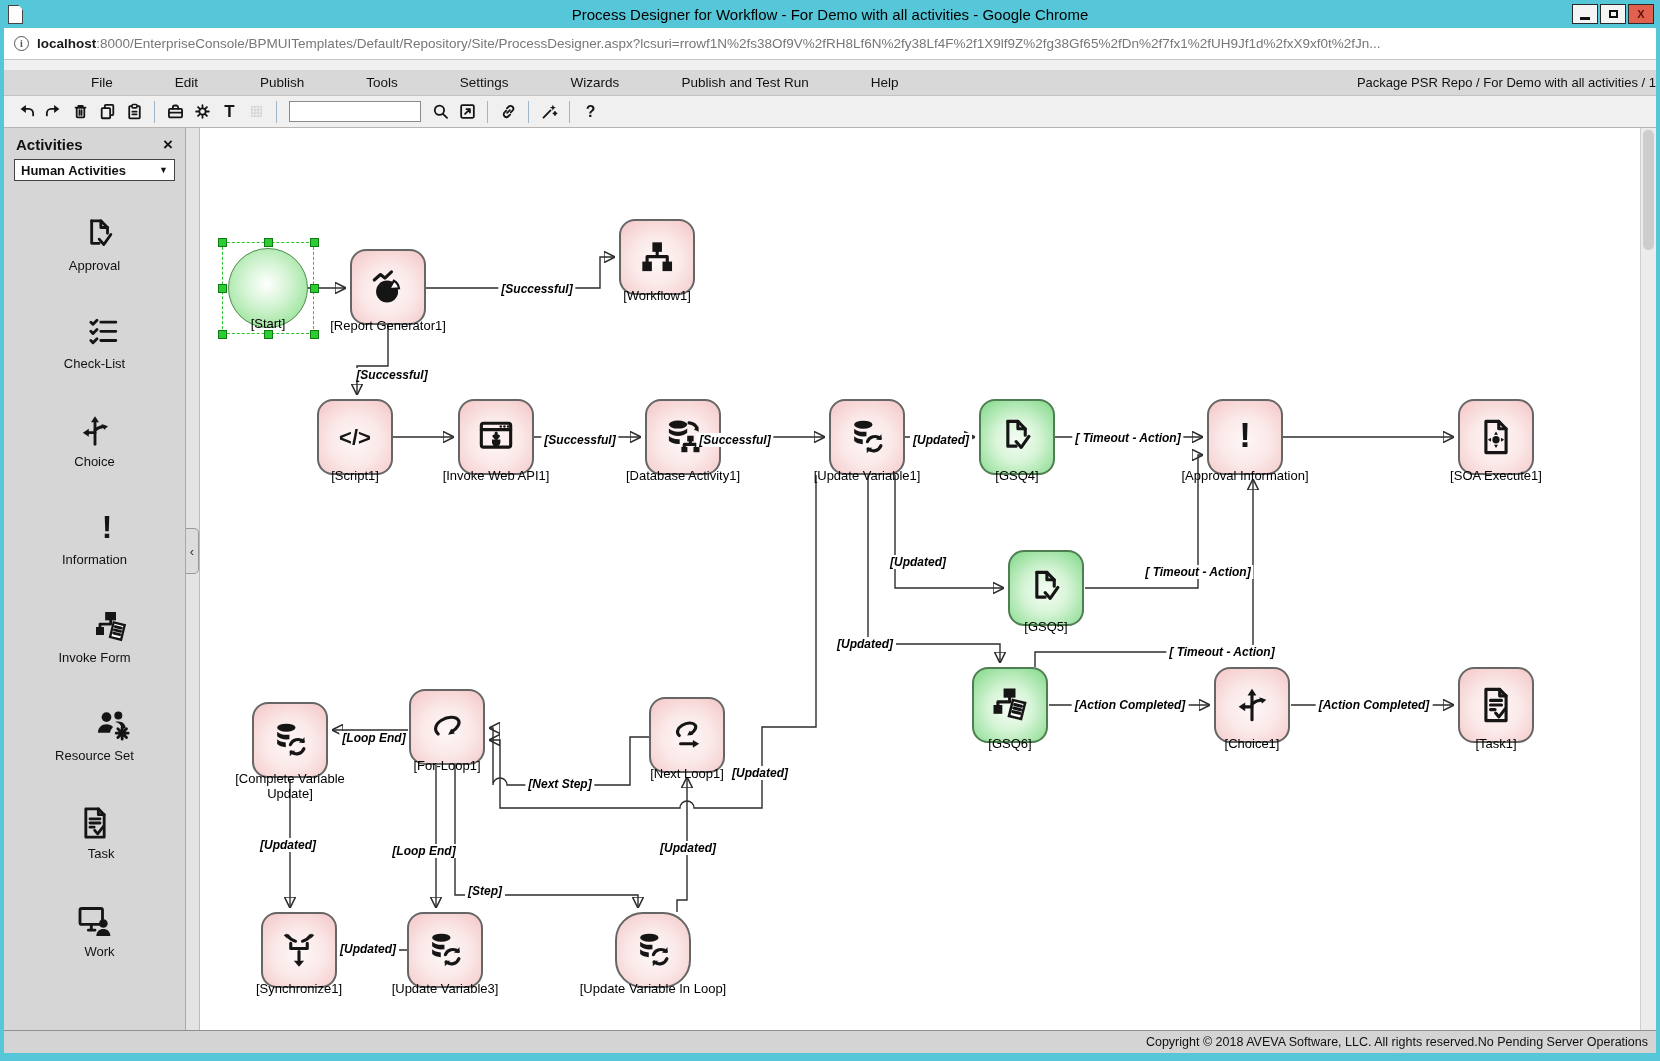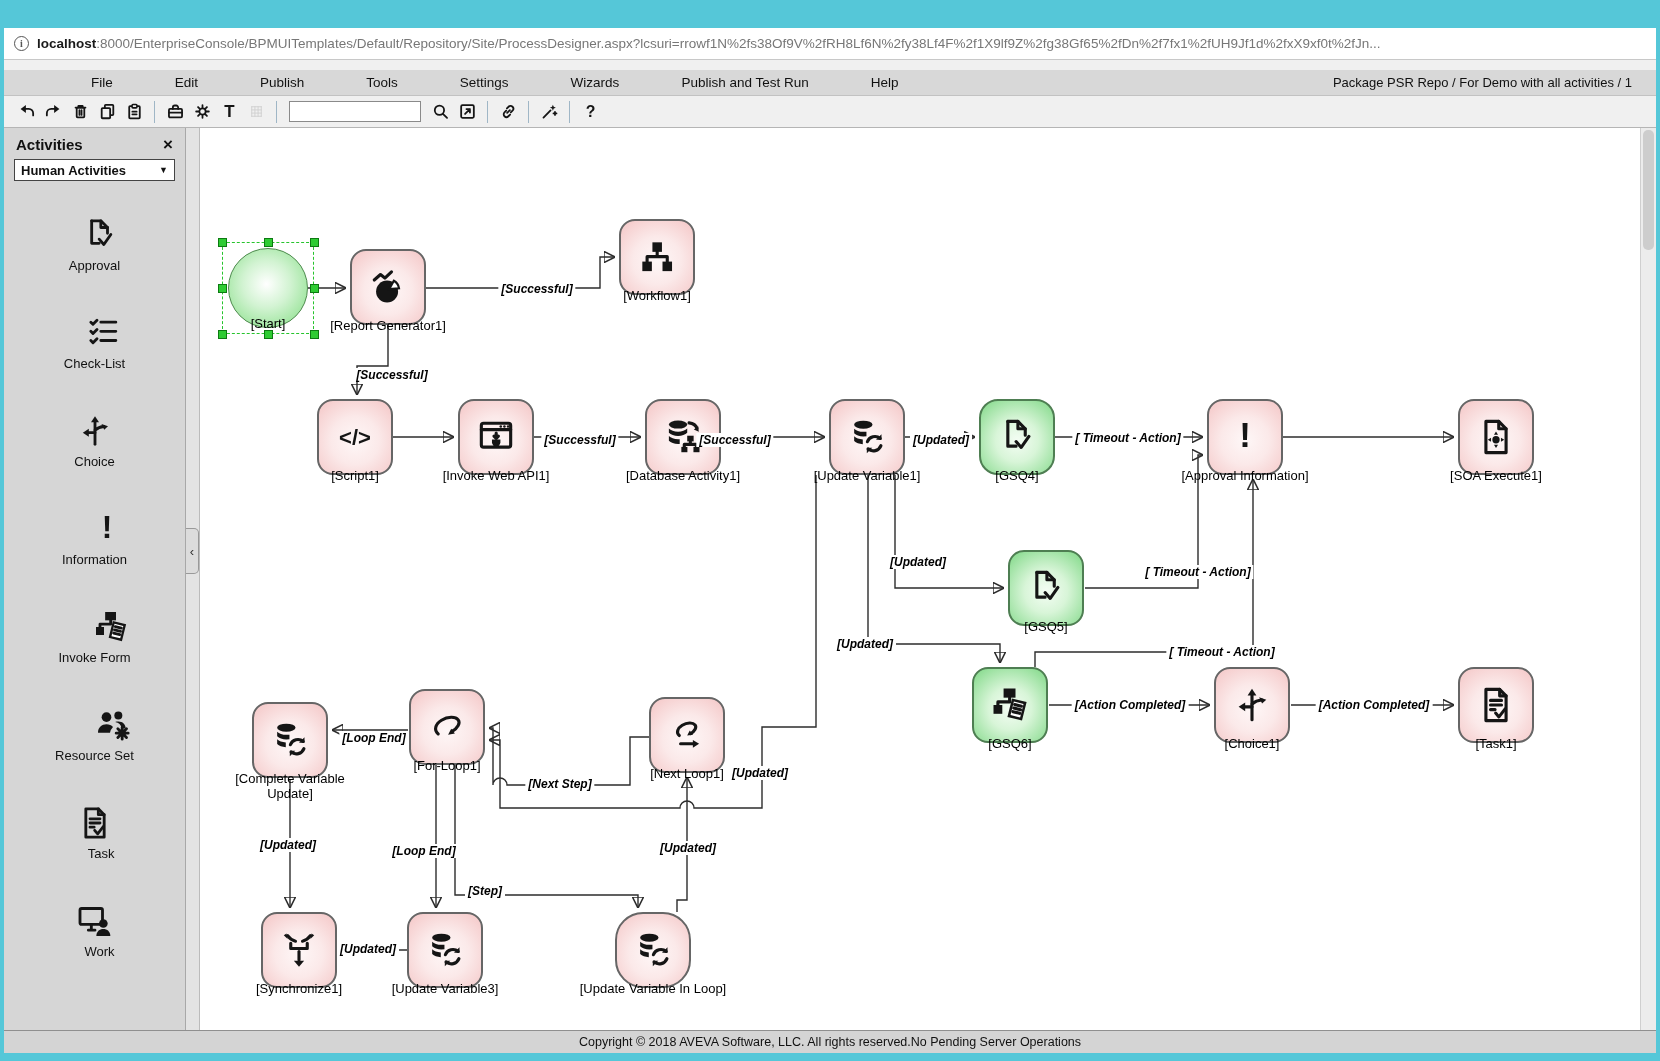--- a/index.html
+++ b/index.html
@@ -23,21 +23,21 @@
 
   .urlbar { height:32px; background:#fff; border-bottom:1px solid #c8c8c8; display:flex; align-items:center; padding:0 10px; gap:8px; }
   .info-ico { width:15px; height:15px; border:1.5px solid #555; border-radius:50%; color:#555; font-size:10px; font-weight:bold;
               display:flex; align-items:center; justify-content:center; flex:0 0 auto; font-family:"Liberation Serif", serif; }
   .url-text { font-size:13.5px; color:#777; white-space:nowrap; overflow:hidden; }
   .url-text b { color:#1a1a1a; font-weight:bold; }
 
   .chrome-gap { height:10px; background:#f0f0f0; }
   .menubar { height:26px; background:#d8d8d8; display:flex; align-items:center; padding-left:56px; gap:0; border-bottom:1px solid #c2c2c2; }
   .menu-item { font-size:13.5px; color:#111; padding:0 31px; cursor:default; }
-  .breadcrumb { margin-left:auto; margin-right:24px; font-size:13px; color:#111; }
+  .breadcrumb { margin-left:auto; margin-right:0; font-size:13px; color:#111; }
 
   .toolbar { height:32px; background:#f0f0f0; border-bottom:1px solid #b5b5b5; display:flex; align-items:center; padding-left:10px; gap:3px; }
   .tbtn { width:24px; height:24px; display:flex; align-items:center; justify-content:center; }
   .tbtn svg { width:19px; height:19px; }
   .tbtn.disabled { opacity:.45; }
   .tsep { width:1px; height:22px; background:#9fb6c6; margin:0 5px; }
   .tsearch { width:132px; height:21px; border:1px solid #8a8a8a; background:#fff; font-size:12px; padding:0 4px; margin:0 4px; }
 
   .main { flex:1; display:flex; min-height:0; }
 
@@ -78,31 +78,44 @@
                 font-style:italic; font-weight:bold; color:#000; white-space:nowrap; }
 
   
   .sel-rect { position:absolute; border:1.5px dashed #27c42d; }
   .sel-handle { position:absolute; width:9px; height:9px; background:#2ecc33; border:1px solid #0d7a12; }
 
   .vscroll { width:16px; background:#ececec; border-left:1px solid #cfcfcf; position:relative; }
   .vthumb { position:absolute; top:2px; left:2px; width:11px; height:120px; background:#cdcdcd; border-radius:5px; }
 
   .statusbar { height:23px; background:#d4d4d4; border-top:1px solid #8f8f8f; display:flex; align-items:center;
-               justify-content:center; padding:10px 8px; font-size:12.5px; color:#111; }
+               justify-content:flex-end; padding:10px 8px; font-size:12.5px; color:#111; }
 
   svg .s { stroke:#151515; fill:none; stroke-width:1.7; stroke-linecap:round; stroke-linejoin:round; }
   svg .f { fill:#151515; stroke:none; }
   svg text { font-family:"Liberation Sans", sans-serif; }
 </style>
 </head>
 <body>
 
 <div id="window">
 
+  <div class="titlebar">
+    <div class="page-ico"></div>
+    <div class="title-text">Process Designer for Workflow - For Demo with all activities - Google Chrome</div>
+    <div class="winbtns">
+      <div class="winbtn">
+          <div class="minbar"></div>
+        </div>
+      <div class="winbtn">
+          <div class="maxbox"></div>
+        </div>
+      <div class="winbtn close">X</div>
+    </div>
+  </div>
 
   <div class="browser">
     <div class="urlbar">
       <div class="info-ico">i</div>
       <div class="url-text"><b>localhost</b><span>:8000/EnterpriseConsole/BPMUITemplates/Default/Repository/Site/ProcessDesigner.aspx?lcsuri=rrowf1N%2fs38Of9V%2fRH8Lf6N%2fy38Lf4F%2f1X9lf9Z%2fg38Gf65%2fDn%2f7fx1%2fUH9Jf1d%2fxX9xf0t%2fJn...</span></div>
     </div>
 
     <div class="chrome-gap"></div>
 
     <div class="menubar">
@@ -404,21 +417,21 @@
                 <ellipse class="f" cx="10" cy="5.3" rx="5" ry="2.2"></ellipse>
                 <path class="f" d="M5 7.5c1 1.1 2.9 1.7 5 1.7l1.7-.1v2.5L10 11.7c-2.1 0-4-.6-5-1.7z"></path>
                 <path class="f" d="M5 11.6c1 1.1 2.7 1.6 4.7 1.7v2.6c-1.9-.1-3.7-.7-4.7-1.7z"></path>
                 <path class="s" d="M12.2 14.6a4.4 4.4 0 0 1 7-1.8" stroke-width="2"></path>
                 <path class="f" d="M19.9 10.5v3h-3z"></path>
                 <path class="s" d="M19.6 16.7a4.4 4.4 0 0 1-7 1.8" stroke-width="2"></path>
                 <path class="f" d="M11.9 20.8v-3h3z"></path>
               </svg>
               <div class="node-label">[Update Variable1]</div>
             </div>
-            <div class="node green" style="left: 779px; top: 271px; border-radius: 19px;">
+            <div class="node green" style="left: 779px; top: 271px;">
               <svg viewBox="0 0 24 24">
                 <path class="s" d="M7 3.5h5.5l4 4V11"></path>
                 <path class="s" d="M7 3.5V17h4.5"></path>
                 <path class="s" d="M12.5 3.5v4h4"></path>
                 <path class="s" d="M11.5 14.5l2.8 3.2 4.2-6" stroke-width="2"></path>
               </svg>
               <div class="node-label">[GSQ4]</div>
             </div>
             <div class="node pink" style="left: 1007px; top: 271px;">
               <svg viewBox="0 0 24 24">

